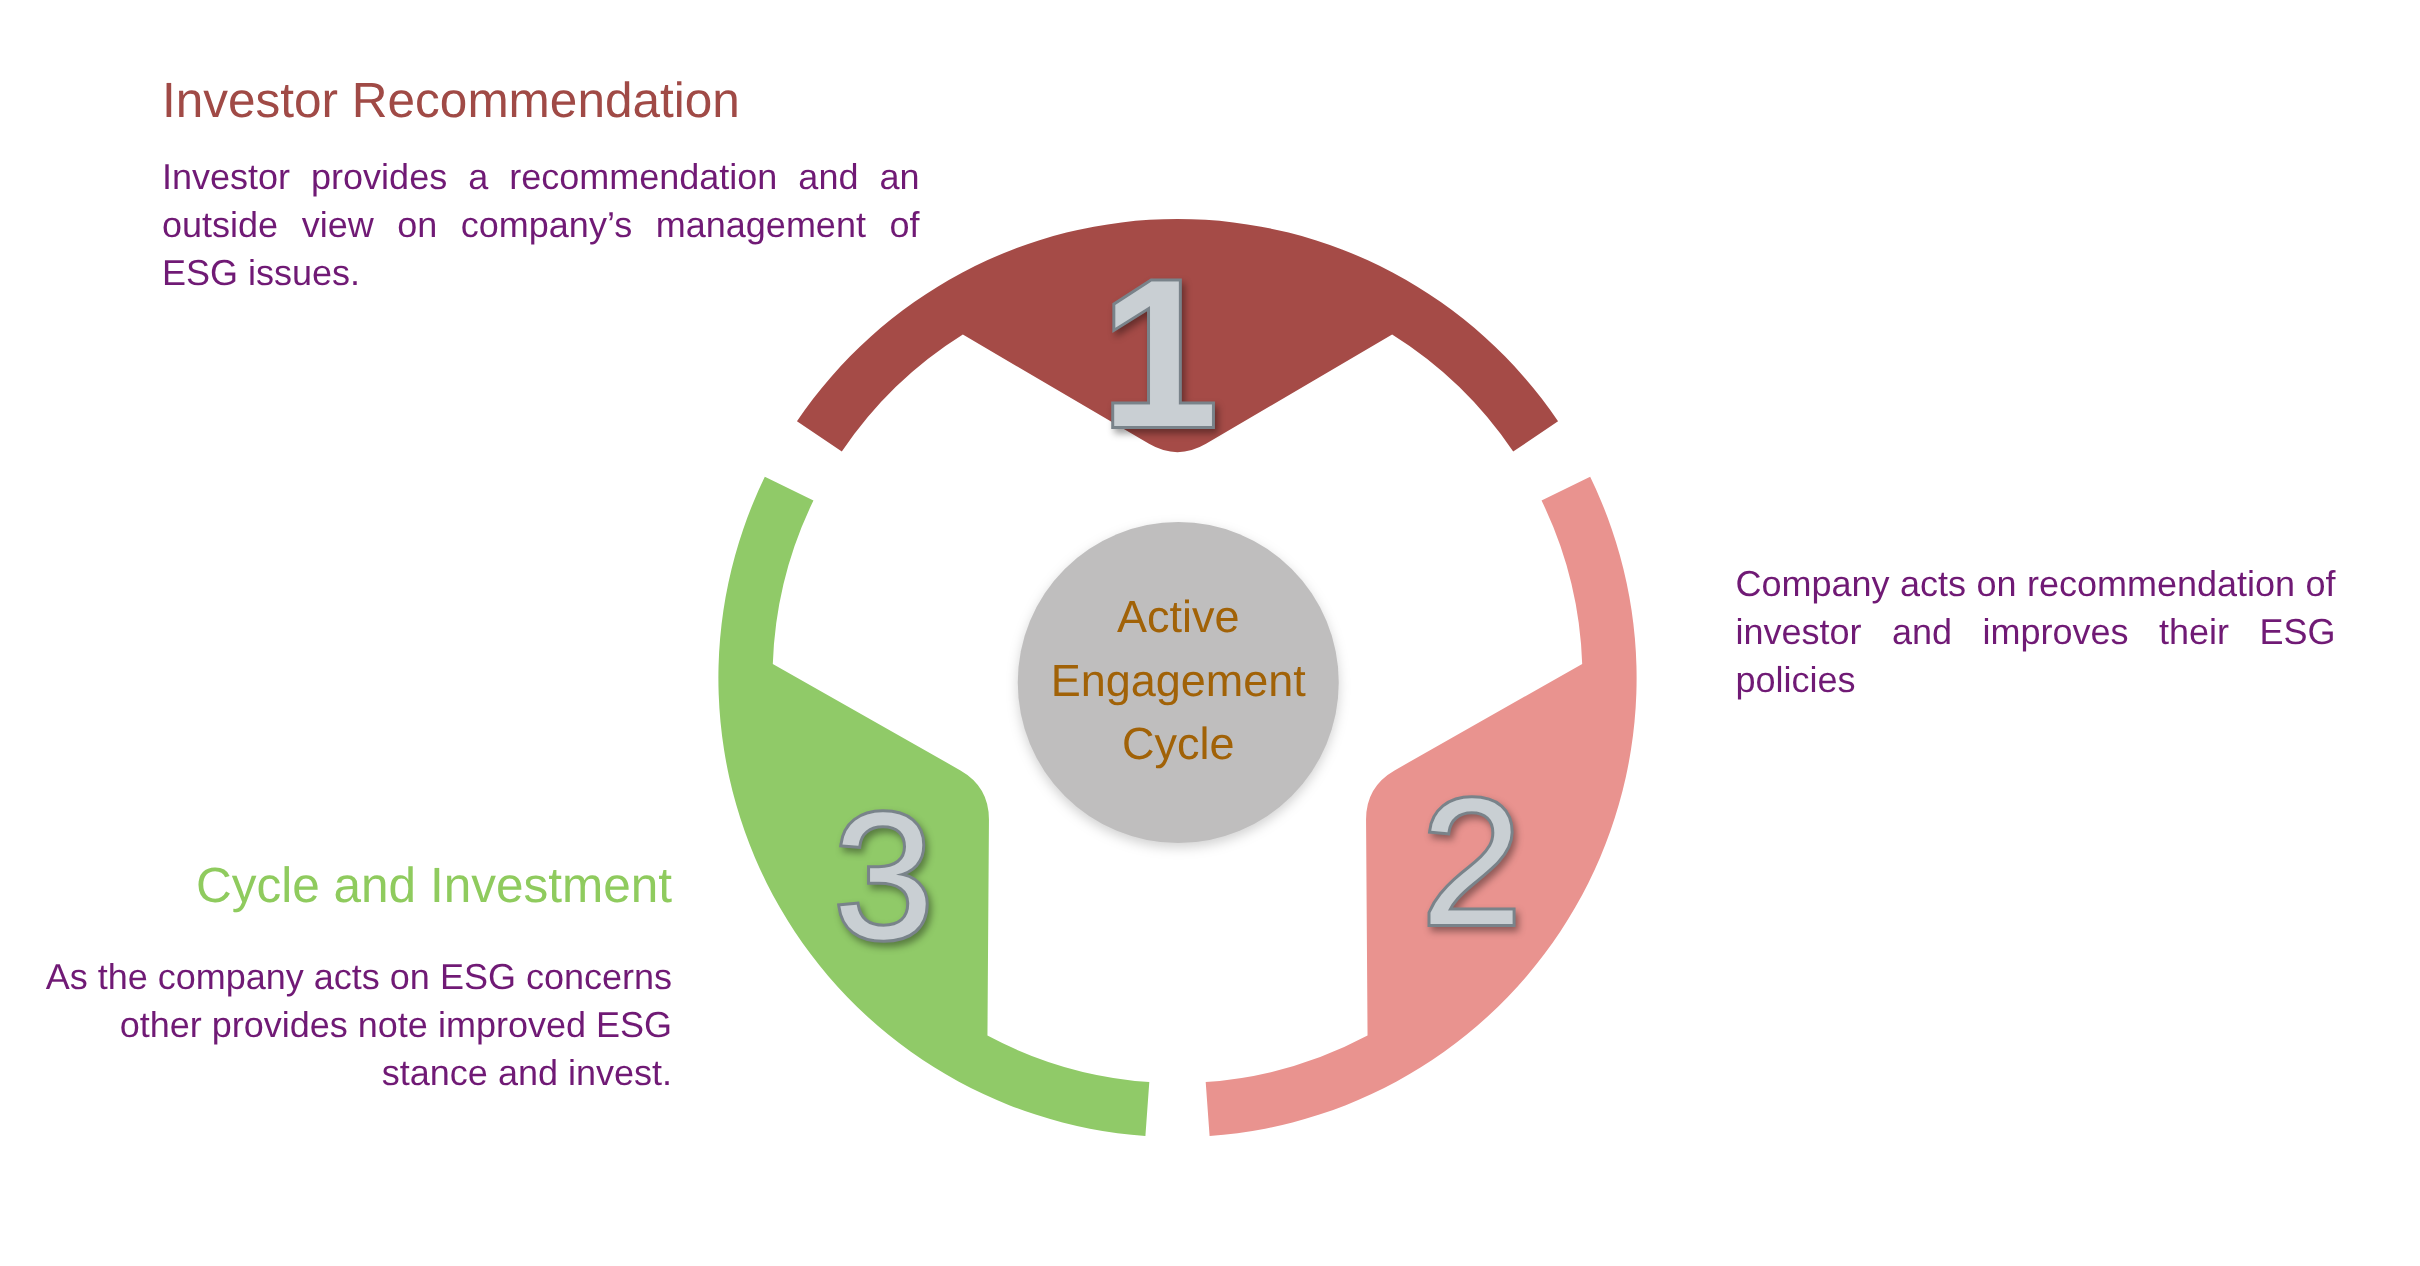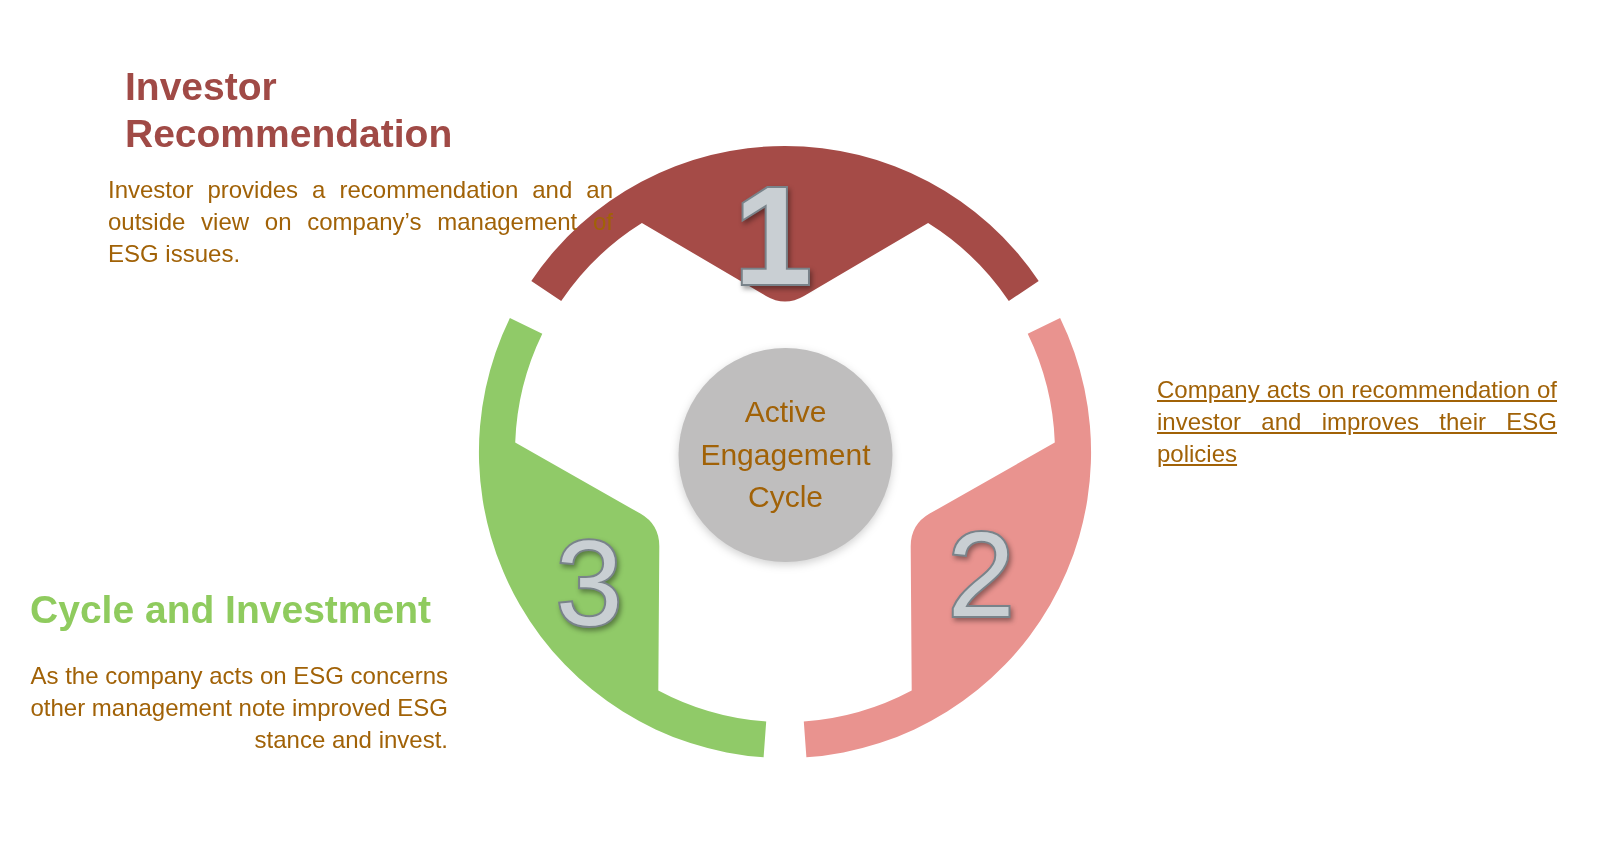--- a/index.html
+++ b/index.html
@@ -18,28 +18,28 @@
   .num-1{font-size:140px;font-weight:700;}
   .num-2,.num-3{font-size:120px;font-weight:400;}
 
   .center-label{
     position:absolute;left:678px;top:349px;width:215px;height:212px;
     display:flex;align-items:center;justify-content:center;text-align:center;
     font-size:30px;font-weight:400;line-height:1.42;color:#a16207;
     padding:0 8px;box-sizing:border-box;
   }
   .block{position:absolute;}
-  .block h2{margin:17px;font-size:39px;font-weight:700;line-height:1.2;}
-  .block p{margin:0;font-size:24px;line-height:32px;color:#a16207;}
+  .block h2{margin:0;font-size:33px;font-weight:400;line-height:1.2;}
+  .block p{margin:0;font-size:24px;line-height:32px;color:#701a75;}
   .block-1{left:108px;top:47px;width:505px;}
   .block-1 h2{color:#a04a46;margin-bottom:16px;}
   .block-1 p{text-align:justify;}
   .block-2{left:1157px;top:374px;width:400px;}
   .block-2 h2{color:#da8679;margin-bottom:20px;}
-  .block-2 p{text-align:justify;text-decoration:underline;}
+  .block-2 p{text-align:justify;}
   .block-3{left:13px;top:570px;width:435px;text-align:right;}
   .block-3 h2{color:#8fcb5e;margin-bottom:26px;}
   .block-3 p{text-align:right;}
 </style>
 </head>
 <body>
 
 <div class="canvas">
 
   <svg class="cycle" viewBox="0 0 1613 844">
@@ -87,16 +87,16 @@
     <h2>Investor Recommendation</h2>
     <p>Investor provides a recommendation and an outside view on company’s management of ESG issues.</p>
   </div>
 
   <div class="block block-2">
     <p>Company acts on recommendation of investor and improves their ESG policies</p>
   </div>
 
   <div class="block block-3">
     <h2>Cycle and Investment</h2>
-    <p>As the company acts on ESG concerns other management note improved ESG stance and invest.</p>
+    <p>As the company acts on ESG concerns other provides note improved ESG stance and invest.</p>
   </div>
 
 </div>
 
 </body></html>

